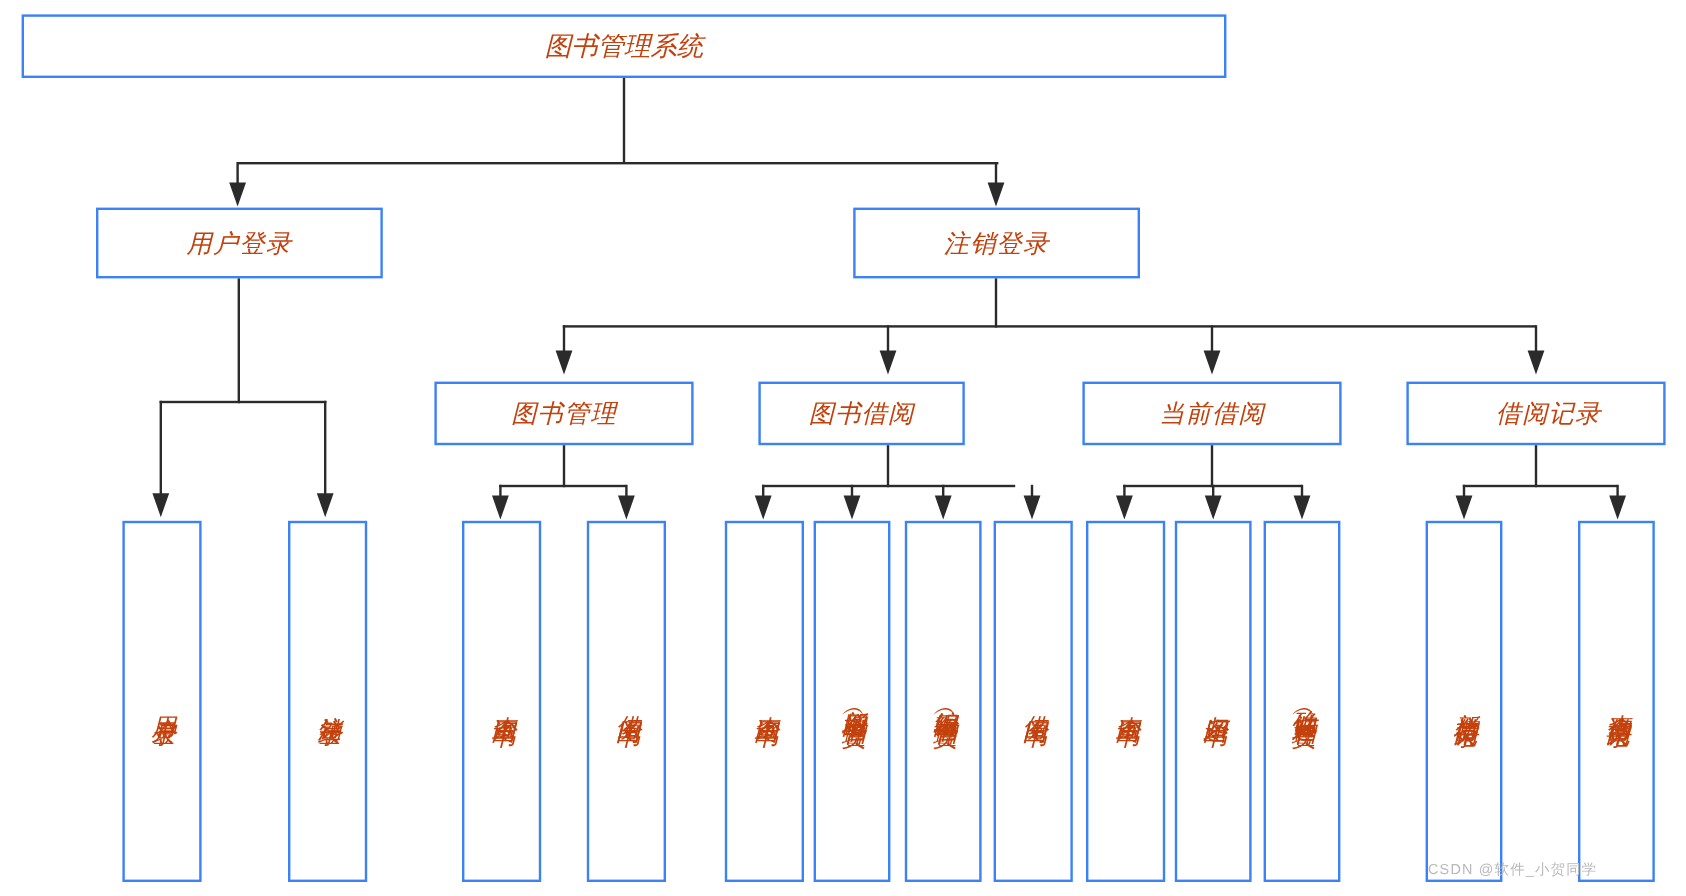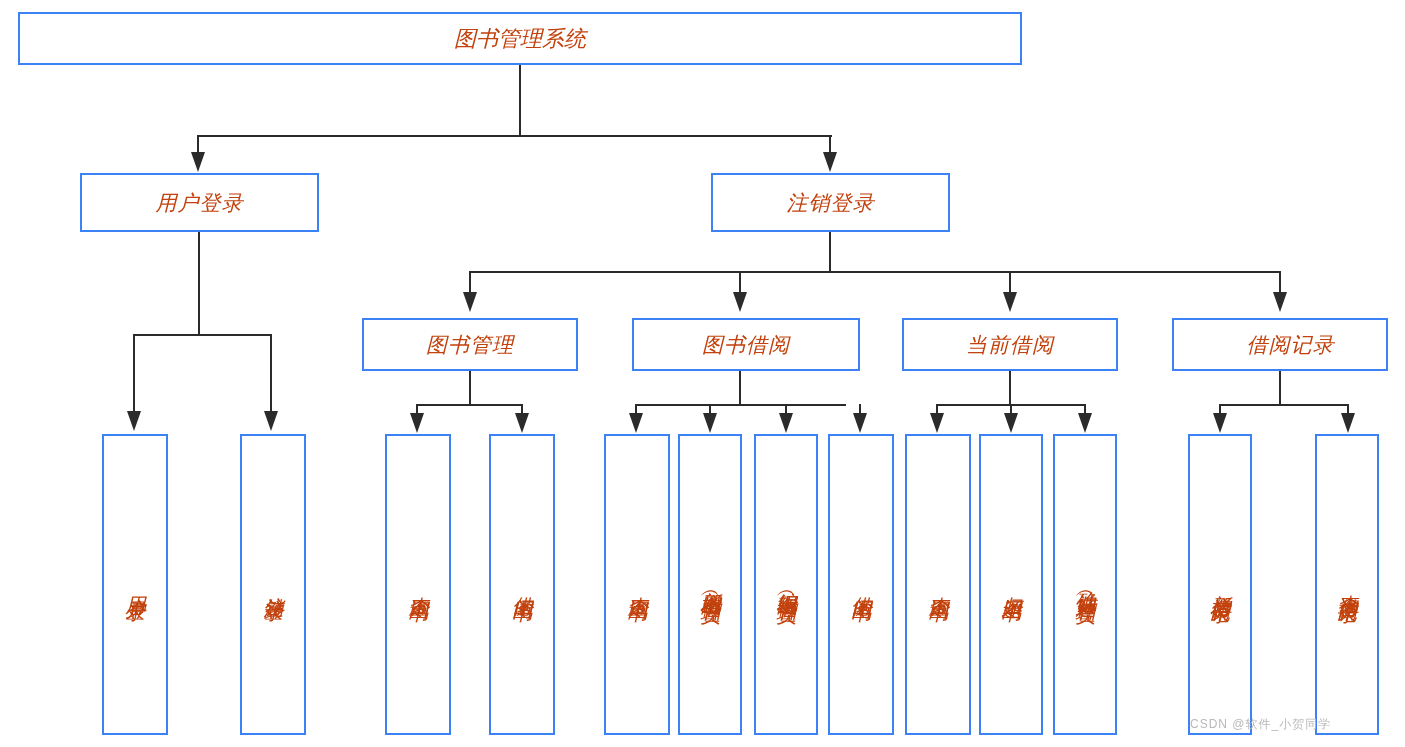--- a/index.html
+++ b/index.html
@@ -110,21 +110,21 @@
   <div class="edge v" style="left:739px; top:271px; width:2px; height:24px;"></div>
   <div class="arrow" style="left:733px; top:292px;"></div>
   <div class="edge v" style="left:1009px; top:271px; width:2px; height:24px;"></div>
   <div class="arrow" style="left:1003px; top:292px;"></div>
   <div class="edge v" style="left:1279px; top:271px; width:2px; height:24px;"></div>
   <div class="arrow" style="left:1273px; top:292px;"></div>
 
   <div class="node horiz" style="left:362px; top:318px; width:216px; height:53px;">
     <span>图书管理</span>
   </div>
-  <div class="node horiz" style="left:632px; top:318px; width:228px; height:53px;">
+  <div class="node horiz" style="left:632px; top:318px; width:172px; height:53px;">
     <span>图书借阅</span>
   </div>
   <div class="node horiz" style="left:902px; top:318px; width:216px; height:53px;">
     <span>当前借阅</span>
   </div>
   <div class="node horiz" style="left:1172px; top:318px; width:216px; height:53px;padding-left:21px;">
     <span>借阅记录</span>
   </div>
 
   <div class="edge v" style="left:469px; top:371px; width:2px; height:35px;"></div>

